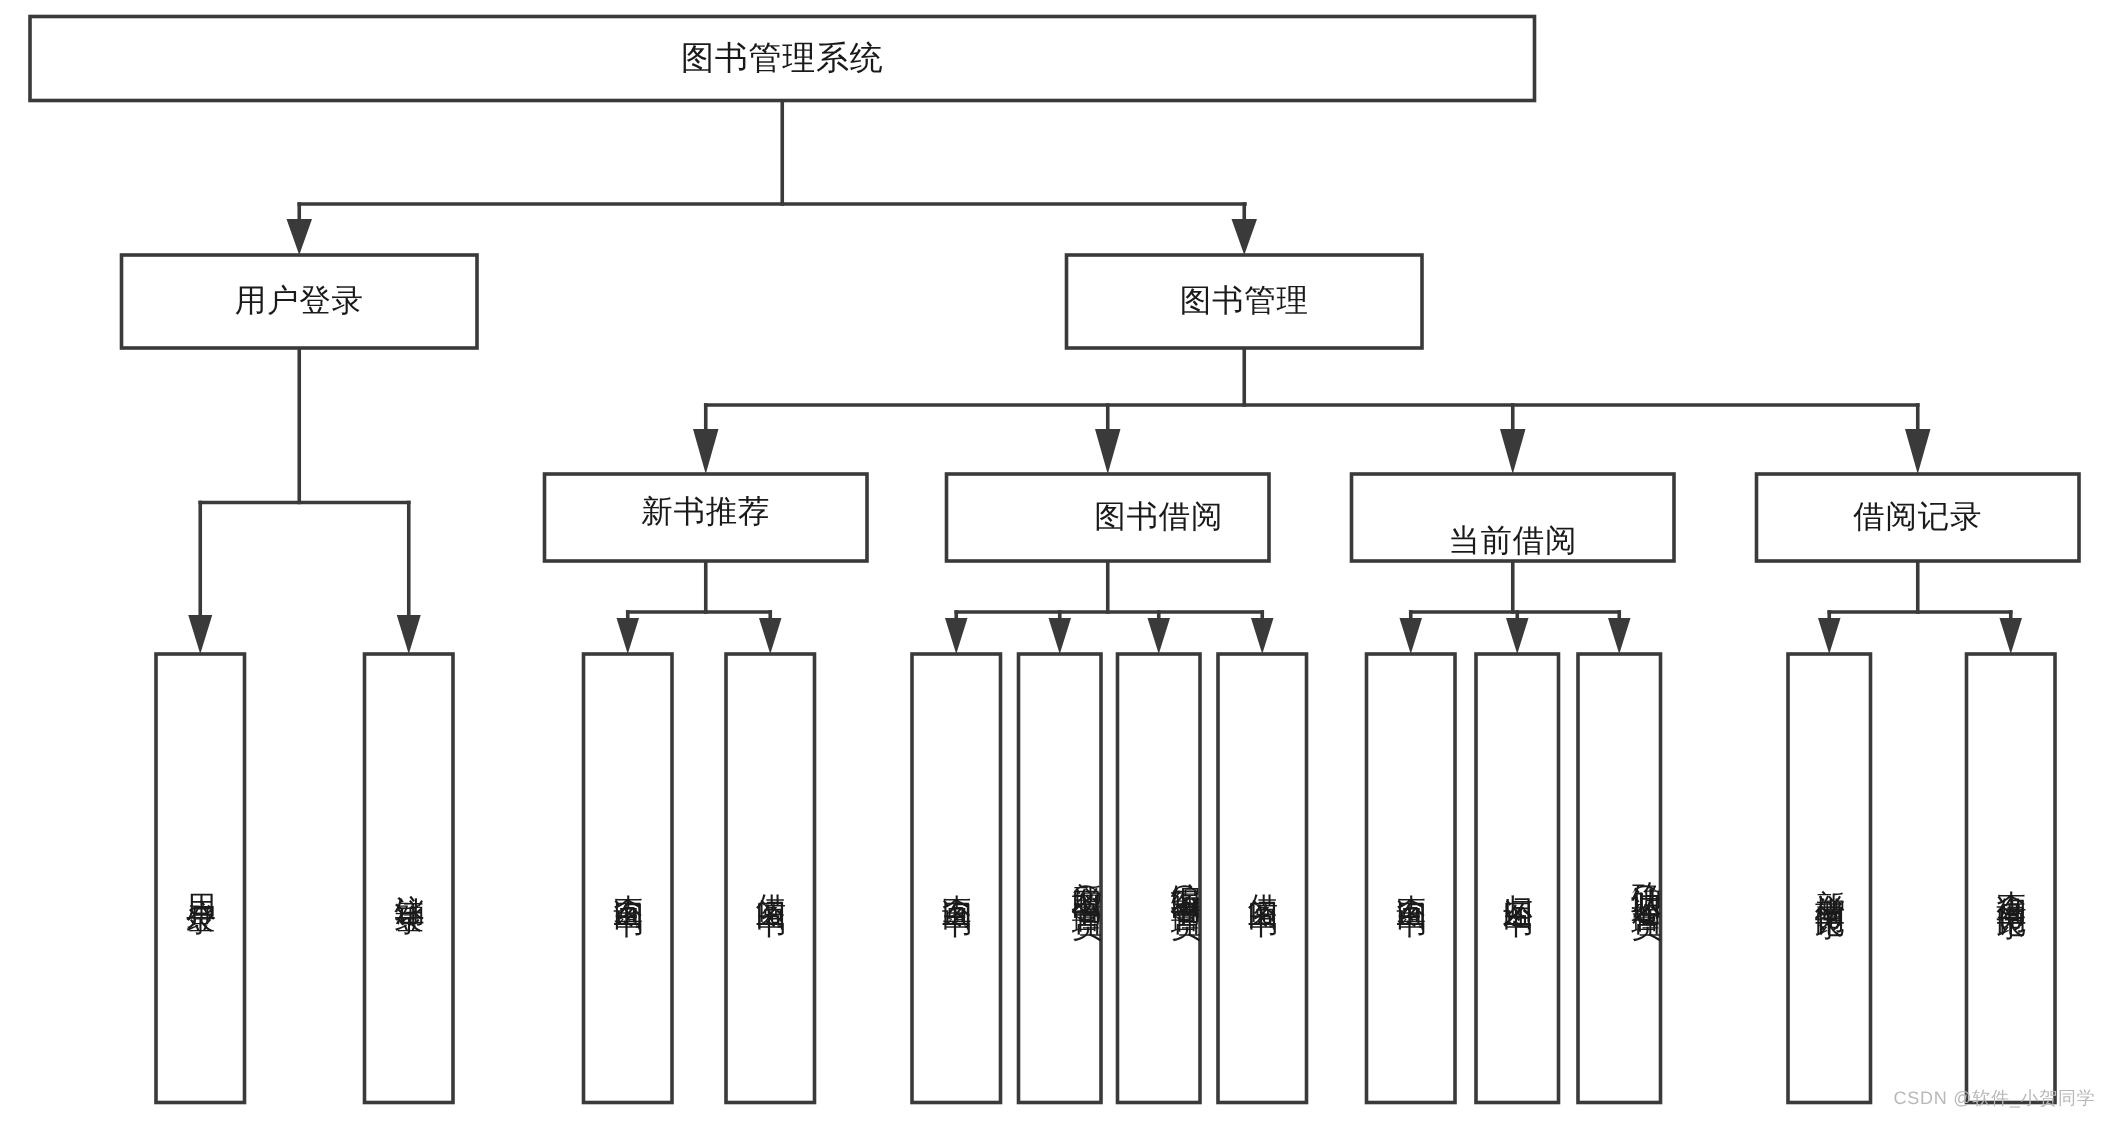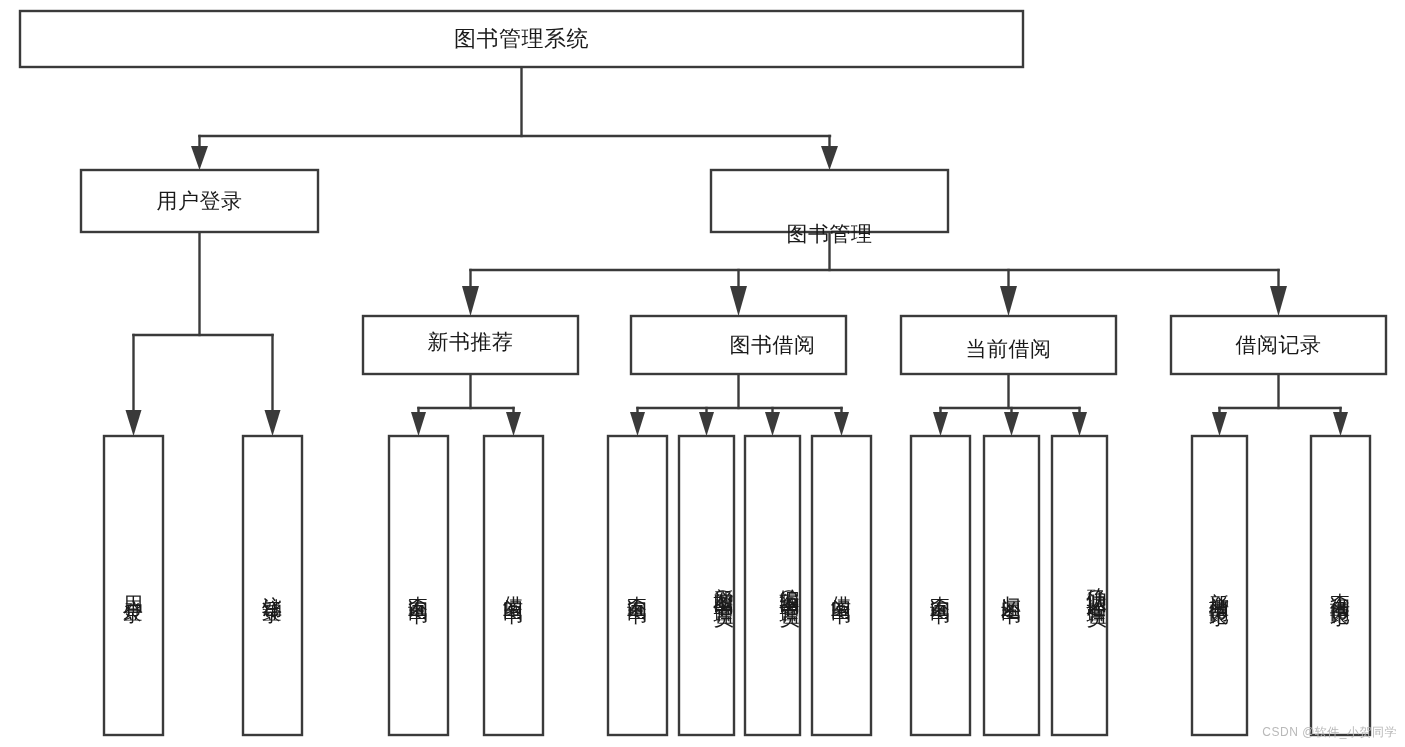--- a/index.html
+++ b/index.html
@@ -180,25 +180,25 @@
     <rect class="node-box" x="984" y="436" width="55" height="299"></rect>
     <rect class="node-box" x="1052" y="436" width="55" height="299"></rect>
 
     <rect class="node-box" x="1192" y="436" width="55" height="299"></rect>
     <rect class="node-box" x="1311" y="436" width="59" height="299"></rect>
   </svg>
 
   <div class="node-label title" style="left:20px; top:11px; width:1003px; height:56px;">图书管理系统</div>
 
   <div class="node-label horizontal" style="left:81px; top:170px; width:237px; height:62px;">用户登录</div>
-  <div class="node-label horizontal" style="left:711px; top:170px; width:237px; height:62px;margin-top:33px;">图书管理</div>
+  <div class="node-label horizontal" style="left:711px; top:170px; width:237px; height:62px;">图书管理</div>
 
   <div class="node-label horizontal" style="left:363px; top:316px; width:215px; height:52px;">新书推荐</div>
   <div class="node-label horizontal" style="left:665px; top:316px; width:215px; height:58px;">图书借阅</div>
-  <div class="node-label horizontal" style="left:901px; top:320px; width:215px; height:58px;">当前借阅</div>
+  <div class="node-label horizontal" style="left:901px; top:332px; width:215px; height:58px;">当前借阅</div>
   <div class="node-label horizontal" style="left:1171px; top:316px; width:215px; height:58px;">借阅记录</div>
 
   <div class="node-label vertical" style="left:104px; top:436px; width:59px; height:299px;">用户登录</div>
   <div class="node-label vertical" style="left:243px; top:436px; width:59px; height:299px;">注销登录</div>
 
   <div class="node-label vertical" style="left:389px; top:436px; width:59px; height:299px;">查询图书</div>
   <div class="node-label vertical" style="left:484px; top:436px; width:59px; height:299px;">借阅图书</div>
 
   <div class="node-label vertical" style="left:608px; top:436px; width:59px; height:299px;">查询图书</div>
   <div class="node-label vertical" style="left:679px; top:440px; width:55px; height:291px; align-items:flex-start;">新增图书（管理员）</div>

